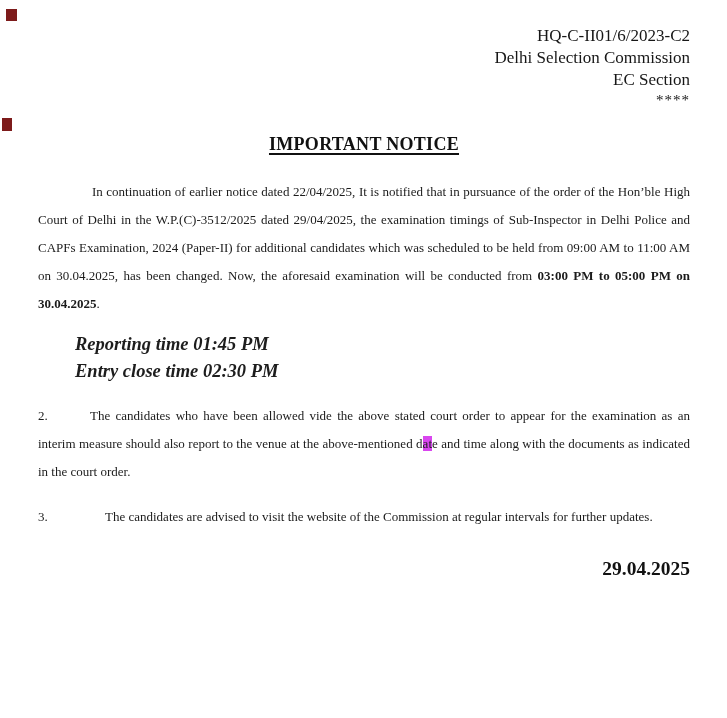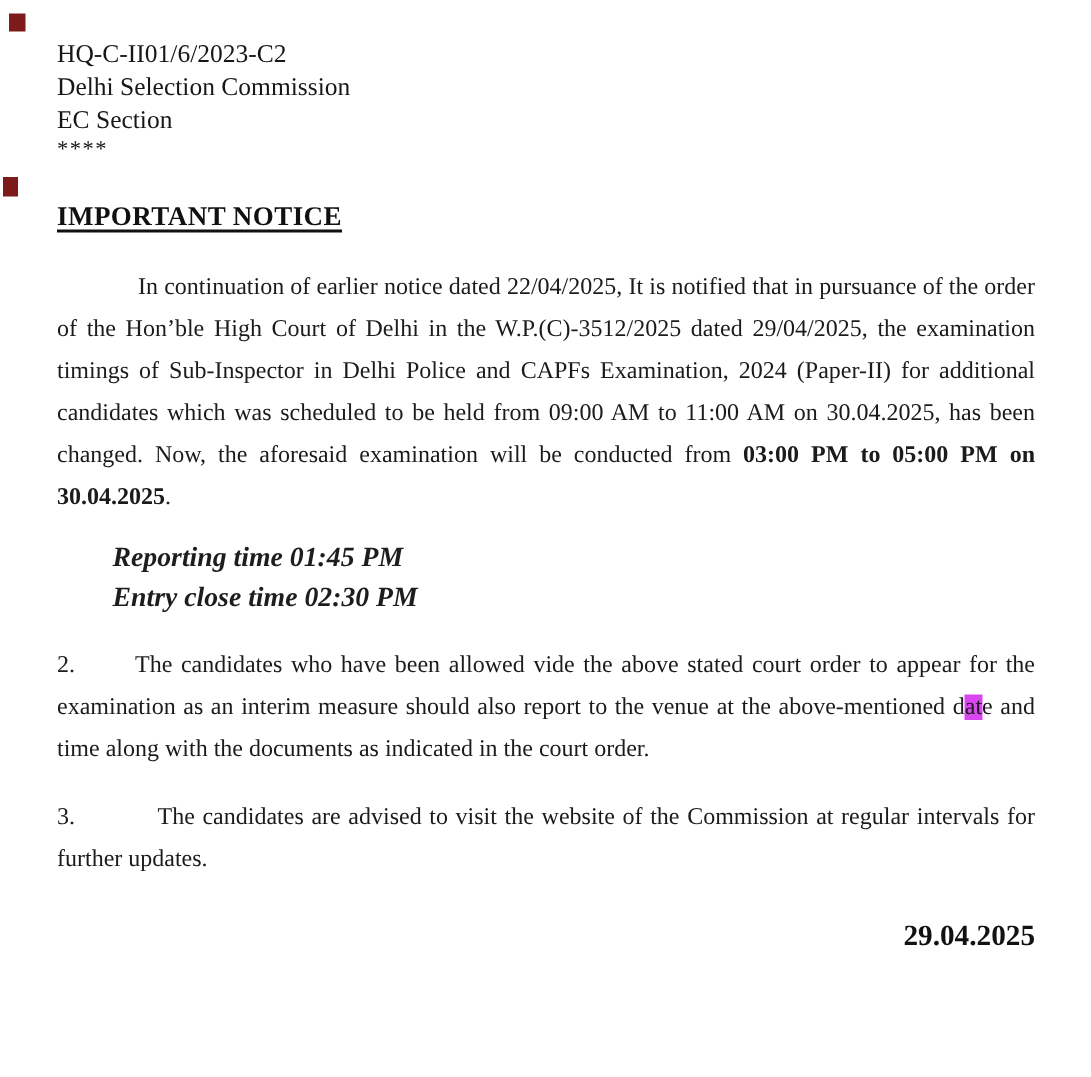--- a/index.html
+++ b/index.html
@@ -21,46 +21,46 @@
     background: #7d1b1b;
   }
   .marker-1 { left: 6px; top: 9px;   width: 11px; height: 12px; }
   .marker-2 { left: 2px; top: 118px; width: 10px; height: 13px; }
 
   .content {
     padding: 25px 37px 0 38px;
   }
 
   .doc-header {
-    text-align: left;
+    text-align: right;
     font-size: 17px;
     line-height: 22px;
     color: #171717;
   }
   .doc-header .stars {
     font-size: 15px;
     line-height: 18px;
     letter-spacing: 1px;
   }
 
   .title {
     margin-top: 25px;
-    text-align: left;
+    text-align: center;
     font-weight: bold;
     font-size: 18px;
     letter-spacing: 0.3px;
     color: #111111;
     text-decoration: underline;
     text-decoration-thickness: 2px;
     text-underline-offset: 3px;
   }
 
   .para {
     margin: 0;
-    font-size: 16px;
+    font-size: 13px;
     line-height: 28px;
     text-align: justify;
     color: #1b1b1b;
   }
   .para-1 { margin-top: 23px; text-indent: 54px; }
   .para-2 { margin-top: 17px; }
   .para-3 { margin-top: 17px; }
 
   .num {
     display: inline-block;

